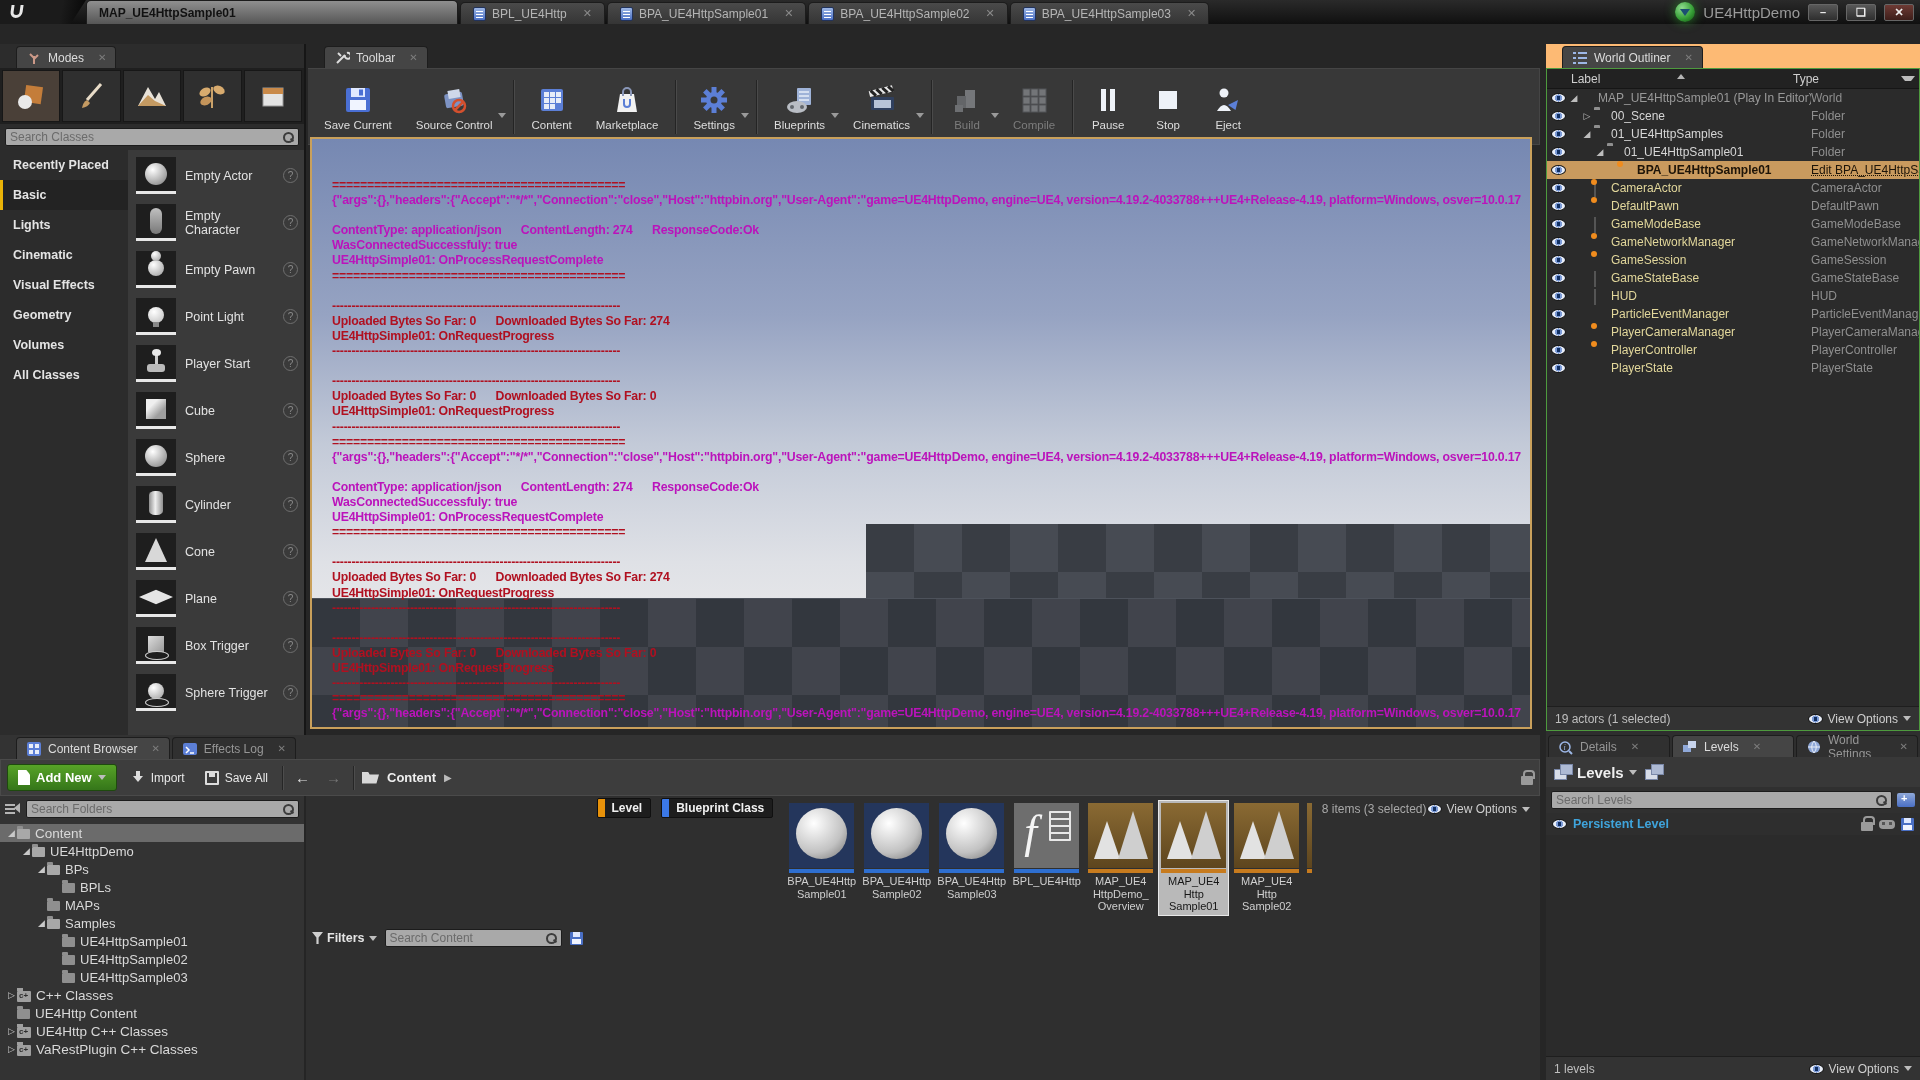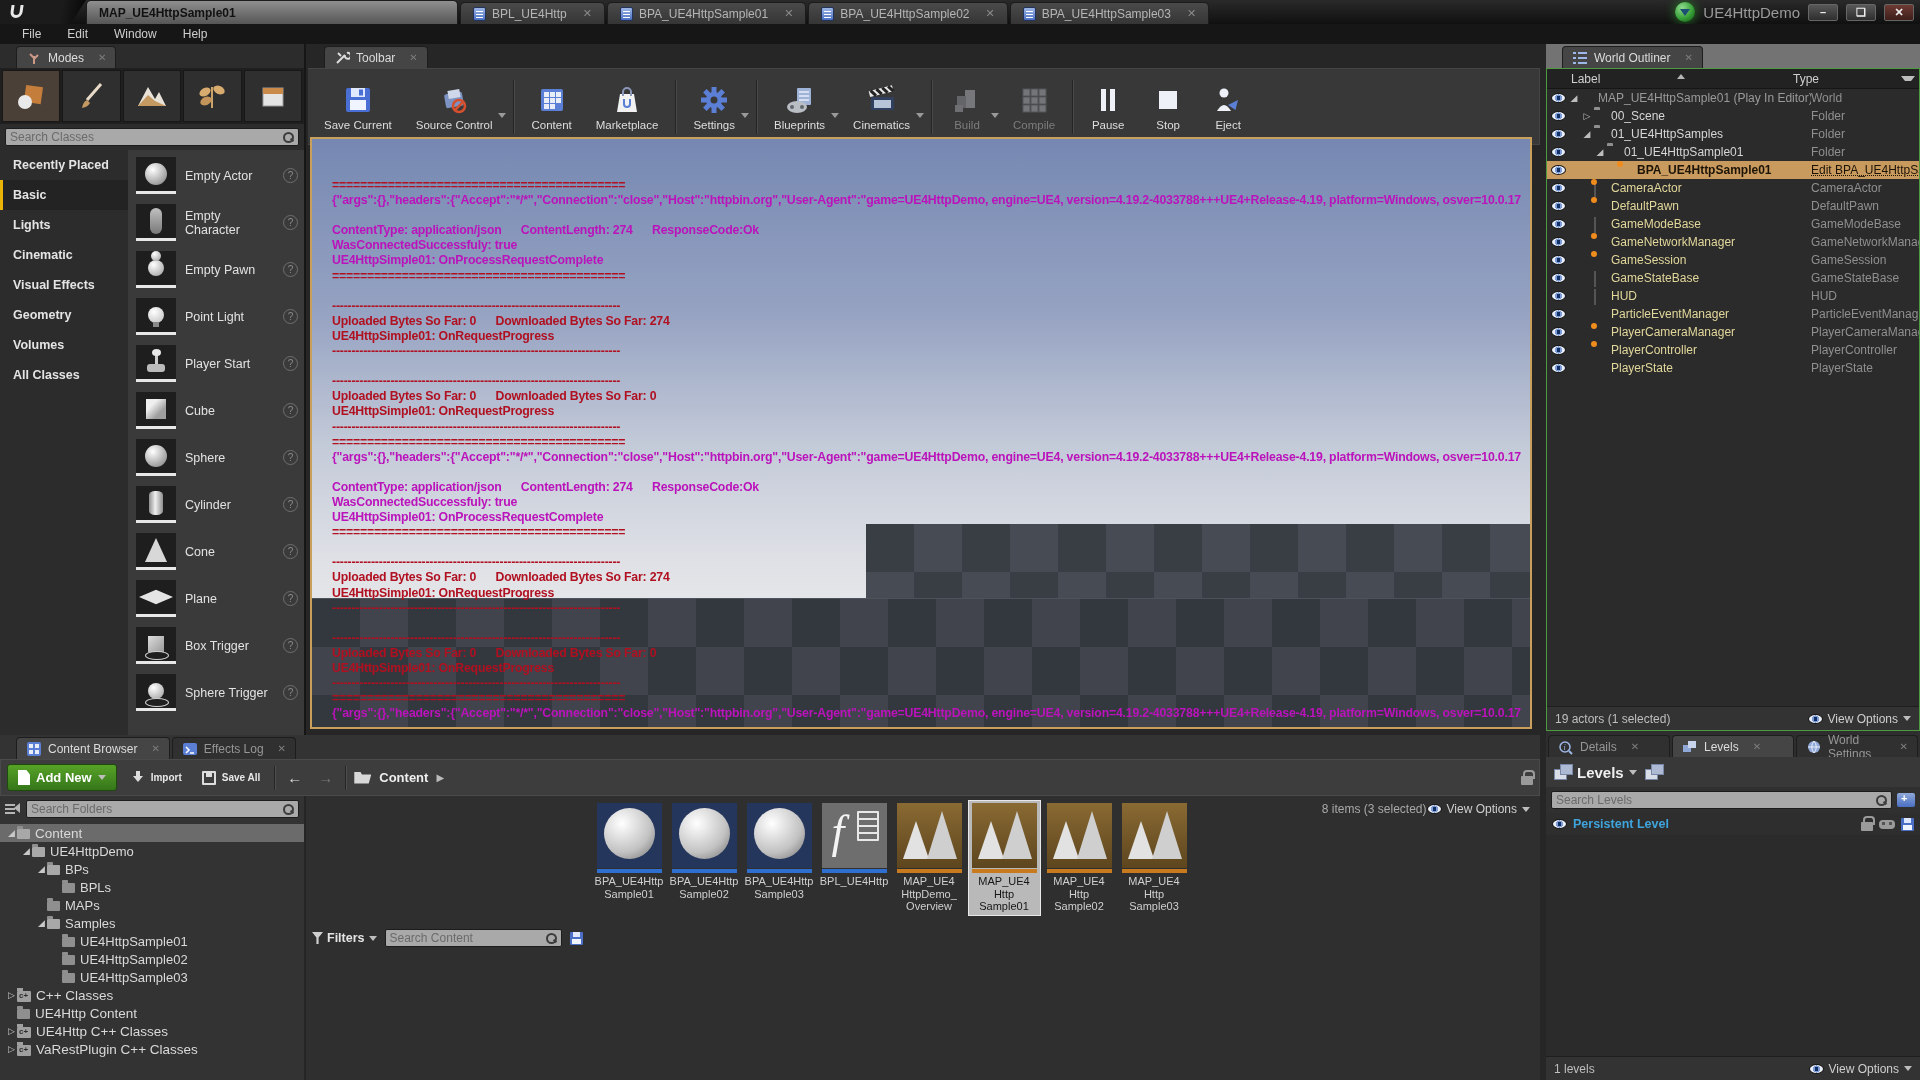--- a/index.html
+++ b/index.html
@@ -84,21 +84,21 @@
 .tb-caret{width:0;height:0;border-left:4px solid transparent;border-right:4px solid transparent;border-top:5px solid #9a9a9a;margin:18px 2px 0 -6px}
 .tsep{width:1px;height:54px;background:#242424;margin:0 5px;box-shadow:1px 0 0 #4a4a4a}
 .viewport{position:absolute;left:2px;top:93px;right:8px;bottom:6px;border:2px solid #c9a05b;background:linear-gradient(#7688b2,#96a3c2 30%,#c3cad8 52%,#dfe1e6 72%,#e4e5e8 78%);overflow:hidden}
 .vp-slab{position:absolute;left:45.5%;right:0;top:65.5%;height:13%;background:#3f434b}
 .vp-floor{position:absolute;left:0;right:0;top:78%;bottom:0;background:#383c44;border-top:1px solid #4d525b}
 .vp-slab,.vp-floor{background-image:repeating-conic-gradient(rgba(255,255,255,.045) 0% 25%,rgba(0,0,0,.09) 0% 50%);background-size:96px 96px}
 .vp-log{position:absolute;left:20px;top:39px;right:0;bottom:0;white-space:pre;overflow:hidden;font-weight:bold;font-size:12.3px;line-height:15.1px;letter-spacing:-.2px}
 .lg-red{color:#b01020}
 .lg-mag{color:#bb13bb}
 
-.outliner{position:absolute;left:1546px;top:44px;width:374px;height:687px;display:flex;flex-direction:column;background:#737373}
+.outliner{position:absolute;left:1546px;top:44px;width:374px;height:687px;display:flex;flex-direction:column;background:#fdba74}
 .outliner-body{flex:1;display:flex;flex-direction:column;border:1px solid #4e9a3e;background:#2b2b2b;overflow:hidden}
 .ol-search{display:flex;align-items:center;gap:5px;padding:4px 5px;background:#333}
 .plusfolder{width:18px;height:14px;background:linear-gradient(#8fa8d8,#4a6fc4);border-radius:2px;position:relative;flex:none}
 .plusfolder:before{content:"+";position:absolute;left:4px;top:-1px;color:#fff;font-size:11px;font-weight:bold}
 .ol-head{height:20px;display:flex;align-items:center;background:#222;border-bottom:1px solid #161616;color:#cfcfcf;font-size:12px}
 .ol-head .h-label{flex:1;padding-left:24px;position:relative}
 .ol-head .h-label:after{content:"";position:absolute;left:130px;top:2px;border-left:4px solid transparent;border-right:4px solid transparent;border-bottom:5px solid #b5b5b5}
 .ol-head .h-type{width:108px}
 .ol-head .h-filter{width:14px;margin-right:4px}
 .ol-rows{flex:1;overflow:hidden}
@@ -139,21 +139,21 @@
 .pad-ic:before{content:"";position:absolute;left:3px;top:2px;width:3px;height:3px;background:#555;box-shadow:7px 0 0 #555}
 .save-ic{width:13px;height:13px;background:#4a6fc4;border-radius:1px;position:relative}
 .save-ic:before{content:"";position:absolute;left:3px;top:0;width:7px;height:5px;background:#dfe8ff}
 .save-ic:after{content:"";position:absolute;left:2px;top:7px;width:9px;height:5px;background:#f0f4ff}
 .lv-body{flex:1;background:#2b2b2b}
 
 .content-browser{position:absolute;left:0;top:735px;width:1540px;height:345px;background:#333;display:flex;flex-direction:column}
 .cb-toolbar{height:37px;background:#3d3d3d;border:1px solid #4a4a4a;display:flex;align-items:center;padding:0 6px;gap:8px}
 .addnew{display:flex;align-items:center;gap:6px;background:linear-gradient(#57a327,#35761a);border:1px solid #1e4a0e;border-radius:3px;height:27px;padding:0 10px;color:#fff;font-weight:bold;font-size:13px}
 .page-ic{width:12px;height:15px;background:#fff;clip-path:polygon(0 0,70% 0,100% 30%,100% 100%,0 100%)}
-.cbbtn{display:flex;align-items:center;gap:6px;color:#e8e8e8;font-weight:bold;font-size:10px;padding:0 6px}
+.cbbtn{display:flex;align-items:center;gap:6px;color:#e8e8e8;font-weight:normal;font-size:12px;padding:0 6px}
 .import-ic{width:14px;height:14px;position:relative}
 .import-ic:before{content:"";position:absolute;left:5px;top:0;width:4px;height:7px;background:#ddd}
 .import-ic:after{content:"";position:absolute;left:2px;top:5px;border-left:5px solid transparent;border-right:5px solid transparent;border-top:6px solid #ddd}
 .saveall-ic{width:14px;height:14px;border:2px solid #ddd;border-radius:1px;position:relative}
 .saveall-ic:before{content:"";position:absolute;left:2px;top:0;width:6px;height:4px;background:#ddd}
 .navarrow{font-size:15px;font-weight:bold;color:#e0e0e0;padding:0 4px}
 .navarrow.dim{color:#777}
 .vbar{width:1px;height:24px;background:#262626;box-shadow:1px 0 0 #4d4d4d}
 .folder-open-ic{width:17px;height:12px;background:#d8d8d8;clip-path:polygon(0 0,35% 0,45% 25%,100% 25%,85% 100%,0 100%);}
 .crumb{color:#efefef;font-weight:bold;font-size:13px}
@@ -241,26 +241,20 @@
       </div>
     <div class="tb-right">
       <span class="app-orb"></span>
       <span class="app-title">UE4HttpDemo</span>
       <span class="winbtn min"></span>
       <span class="winbtn max"></span>
       <span class="winbtn close"></span>
     </div>
   </div>
 
-  <div class="menubar" id="menubar">
-      <span class="menu-item">File</span>
-      <span class="menu-item">Edit</span>
-      <span class="menu-item">Window</span>
-      <span class="menu-item">Help</span>
-    </div>
 
   <div class="modes-panel">
     <div class="tabstrip">
       <div class="ptab active">
         <span class="smic">
             <svg viewBox="0 0 16 16">
               <path d="M8 14 V6 M8 8 L4 4 M8 9 L12 5" stroke="#c98" stroke-width="2" fill="none"></path>
             </svg>
           </span>
         <span>Modes</span>
@@ -1031,20 +1025,30 @@
             <span class="funnel"></span>
             <span>Filters</span>
             <span class="caret-d"></span>
           </span>
           <div class="searchbox">
             <input placeholder="Search Content" style="">
             <span class="mag"></span>
           </div>
           <span class="save-ic"></span>
         </div>
+        <div class="chips" id="cb-chips">
+            <span class="chip">
+              <span class="bar" style="background: rgb(232, 146, 10);"></span>
+              <span>Level</span>
+            </span>
+            <span class="chip">
+              <span class="bar" style="background: rgb(59, 120, 231);"></span>
+              <span>Blueprint Class</span>
+            </span>
+          </div>
         <div class="assets" id="cb-assets">
             <div class="asset">
               <div class="thumb th-sphere"></div>
               <div class="colorbar" style="background: rgb(46, 111, 208);"></div>
               <div class="albl">BPA_UE4Http
 Sample01</div>
             </div>
             <div class="asset">
               <div class="thumb th-sphere"></div>
               <div class="colorbar" style="background: rgb(46, 111, 208);"></div>

